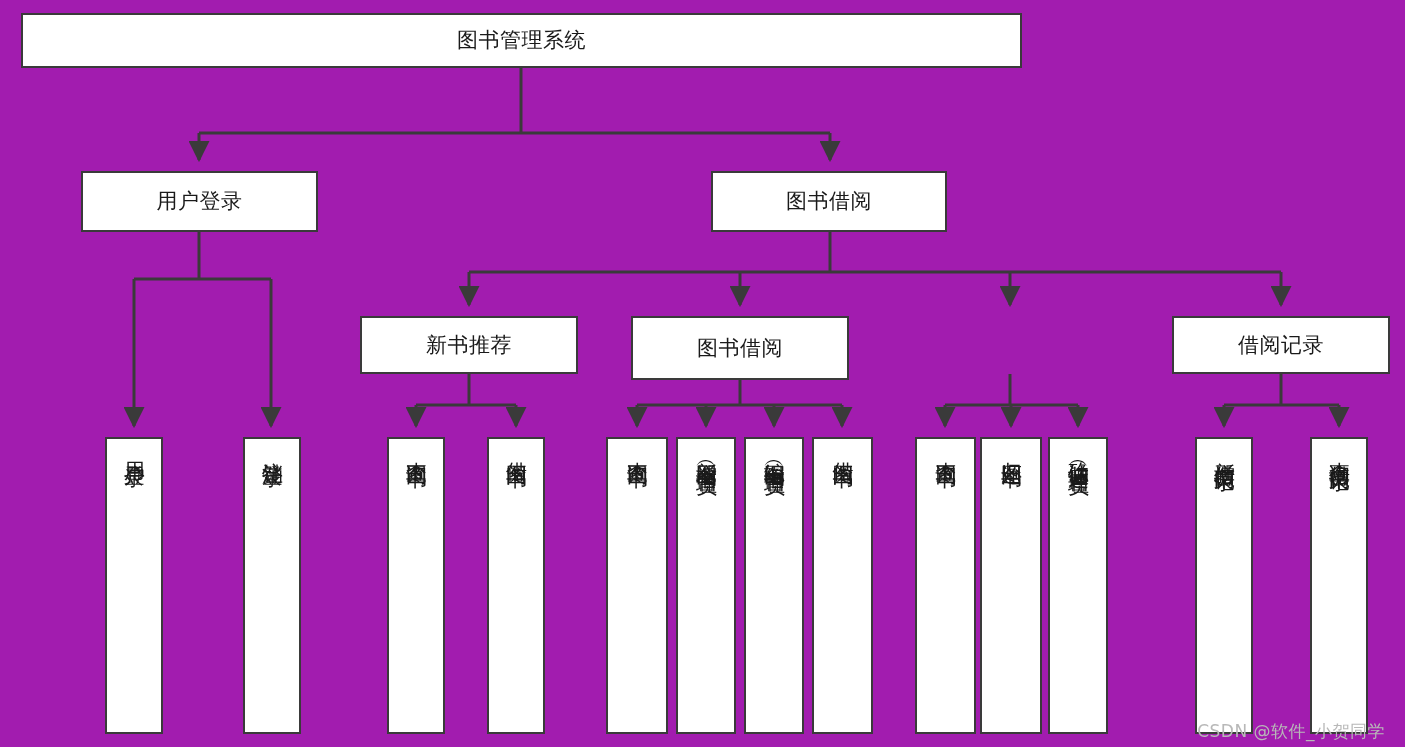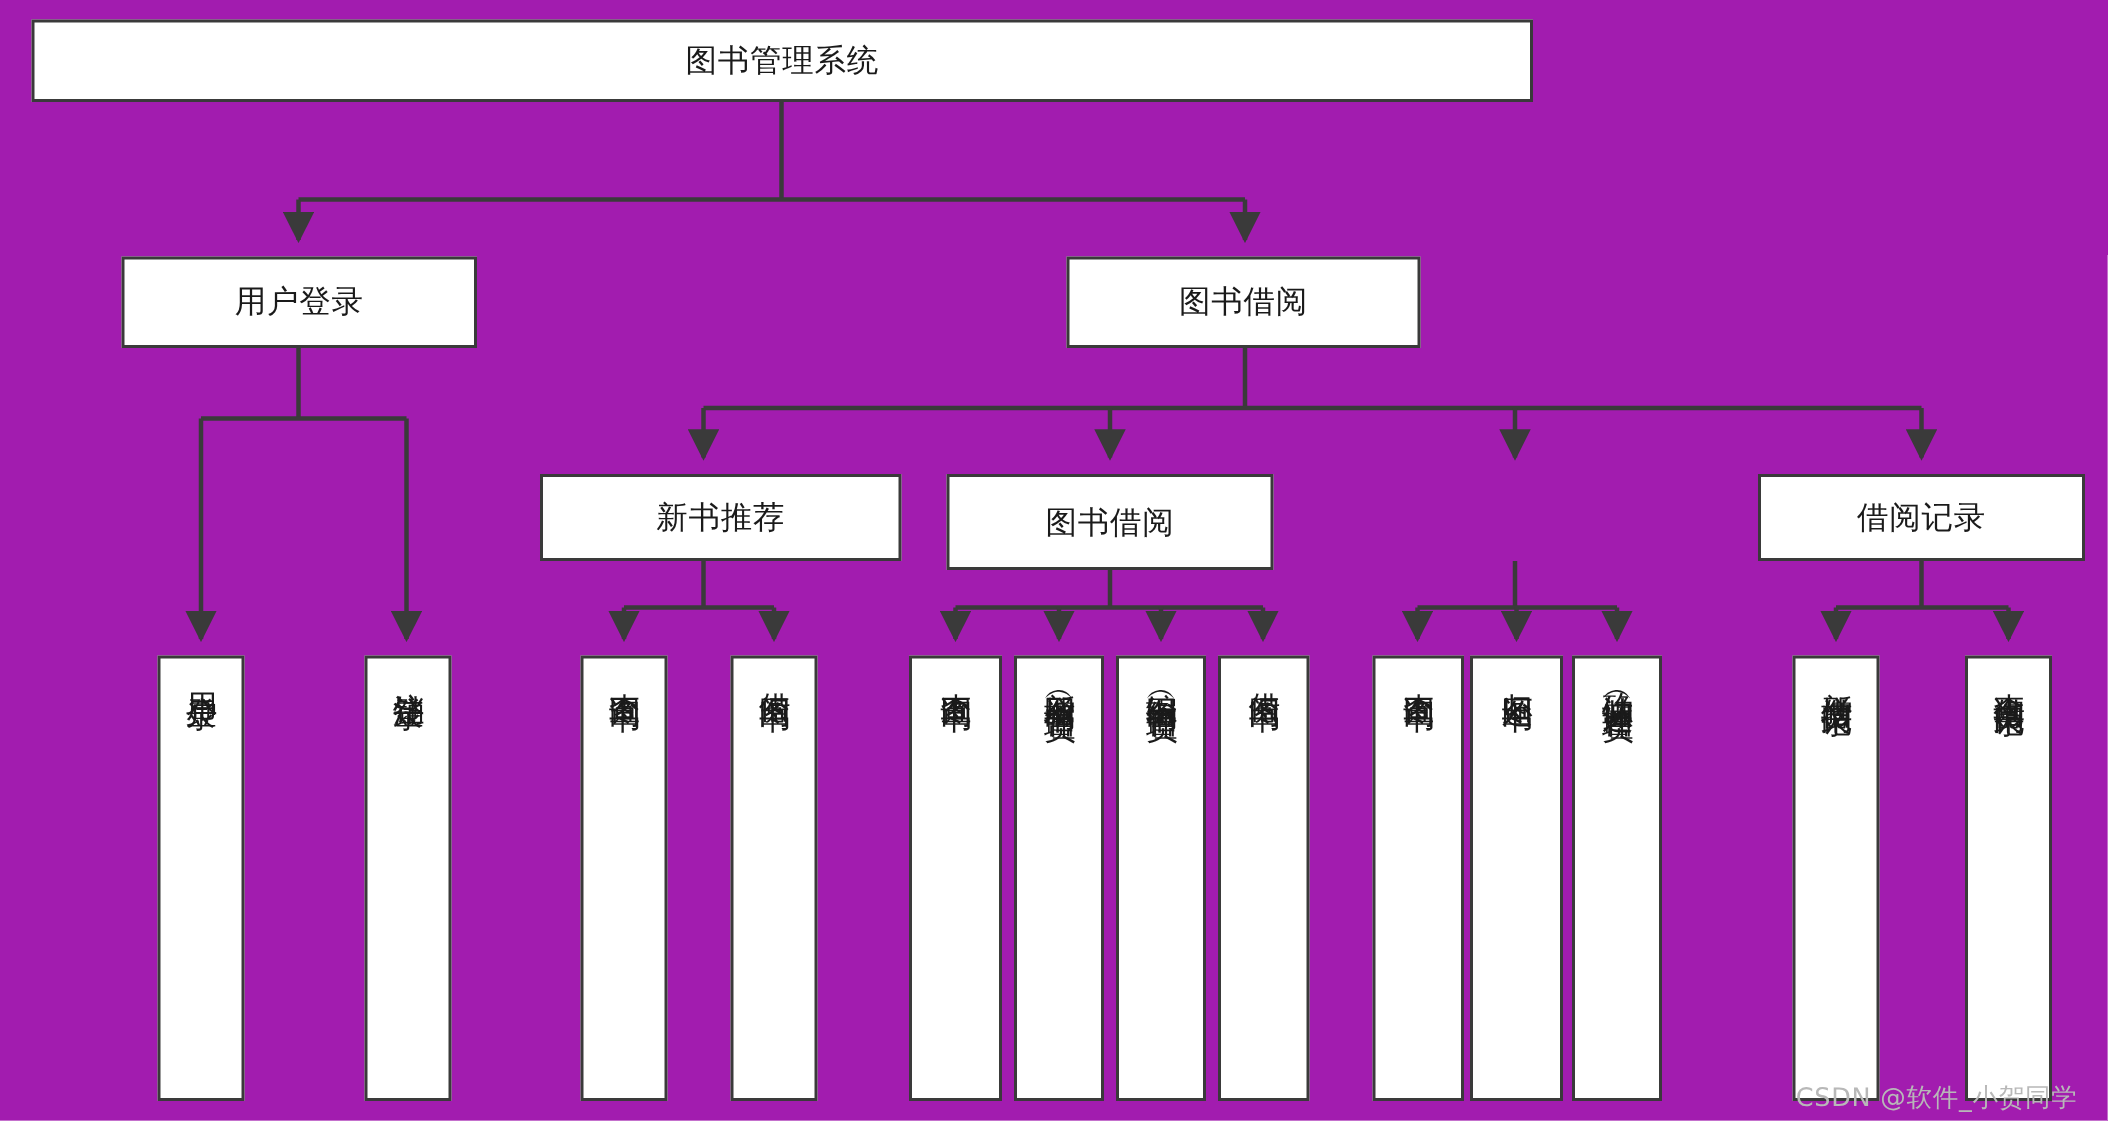--- a/index.html
+++ b/index.html
@@ -128,21 +128,21 @@
     <span class="node-label">图书管理系统</span>
   </div>
 
   <div class="node-box" style="left:81px; top:171px; width:237px; height:61px;">
     <span class="node-label">用户登录</span>
   </div>
   <div class="node-box" style="left:711px; top:171px; width:236px; height:61px;">
     <span class="node-label">图书借阅</span>
   </div>
 
-  <div class="node-box" style="left:360px; top:316px; width:241px; height:58px;">
+  <div class="node-box" style="left:360px; top:316px; width:218px; height:58px;">
     <span class="node-label">新书推荐</span>
   </div>
   <div class="node-box" style="left:631px; top:316px; width:218px; height:64px;">
     <span class="node-label">图书借阅</span>
   </div>
   <div class="node-box" style="left:1172px; top:316px; width:218px; height:58px;">
     <span class="node-label">借阅记录</span>
   </div>
 
   <div class="node-box vertical" style="left:105px; top:437px; width:58px; height:297px;">

